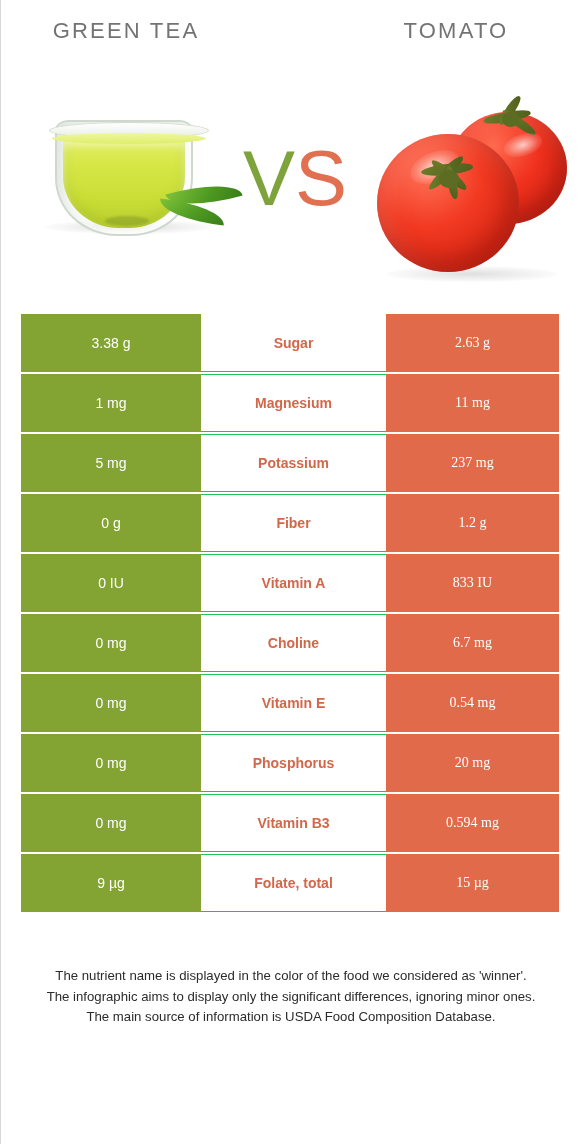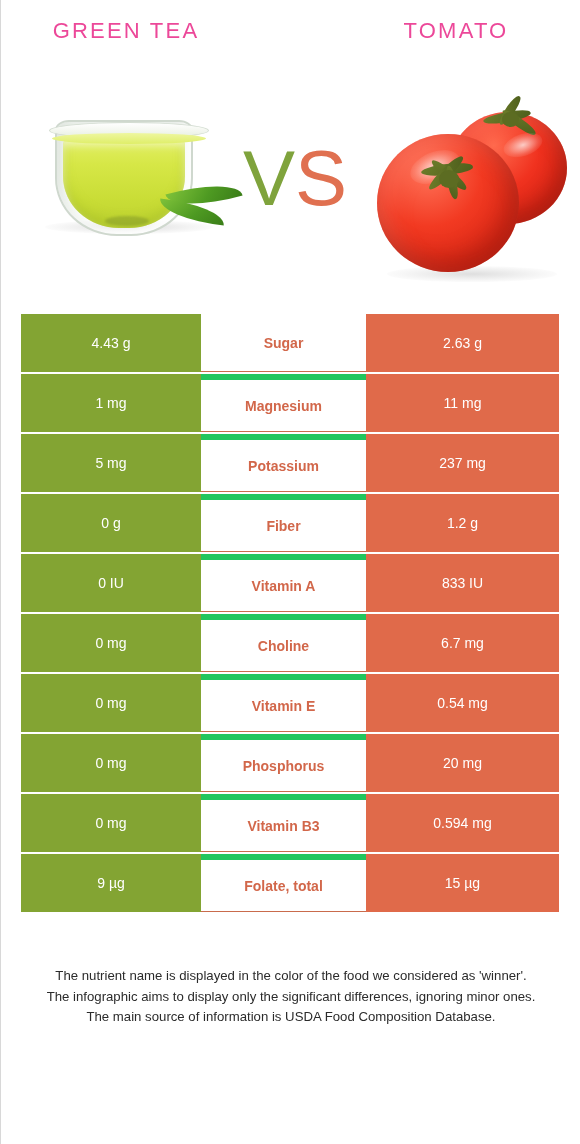--- a/index.html
+++ b/index.html
@@ -24,21 +24,21 @@
     left: 0;
     width: 580px;
     height: 78px;
   }
   .title {
     position: absolute;
     top: 18px;
     font-size: 22px;
     font-weight: 300;
     letter-spacing: 2.2px;
-    color: #ec4899;
+    color: #737373;
     text-transform: uppercase;
     white-space: nowrap;
     font-family: "Liberation Sans", sans-serif;
   }
   .title-left  { left: 0;   width: 250px; text-align: center; }
   .title-right { left: 330px; width: 250px; text-align: center; }
 
   
   .hero {
     position: absolute;
@@ -225,28 +225,28 @@
   .cell-left, .cell-right {
     width: 180px;
     display: flex;
     align-items: center;
     justify-content: center;
     font-size: 14px;
     color: #ffffff;
     box-sizing: border-box;
   }
   .cell-left  { background: #83a433; }
-  .cell-right { width: 193px; background: #e06a4a; }
+  .cell-right { width: 173px; background: #e06a4a; font-family: Liberation Serif, serif; }
   .cell-mid {
     flex: 1;
     display: flex;
     align-items: center;
     justify-content: center;
     background: #ffffff;
-    border-top: 6px solid #22c55e;
+    border-top: 1px solid #22c55e;
     border-bottom: 1px solid #c96b4c;
     font-size: 14px;
     font-weight: bold;
     color: #d2674a;
     box-sizing: border-box;
   }
   .row:first-child .cell-mid { border-top: none; }
 
   
   .footer {
@@ -302,21 +302,21 @@
     <div class="calyx cx-f2"></div>
     <div class="calyx cx-f3"></div>
     <div class="calyx cx-f4"></div>
     <div class="calyx cx-fc"></div>
   </div>
 
 </div>
 
 <div class="table" id="comparison-table">
     <div class="row">
-      <div class="cell-left">4.43 g</div>
+      <div class="cell-left">3.38 g</div>
       <div class="cell-mid" style="color: rgb(210, 103, 74);">Sugar</div>
       <div class="cell-right">2.63 g</div>
     </div>
     <div class="row">
       <div class="cell-left">1 mg</div>
       <div class="cell-mid" style="color: rgb(210, 103, 74);">Magnesium</div>
       <div class="cell-right">11 mg</div>
     </div>
     <div class="row">
       <div class="cell-left">5 mg</div>

